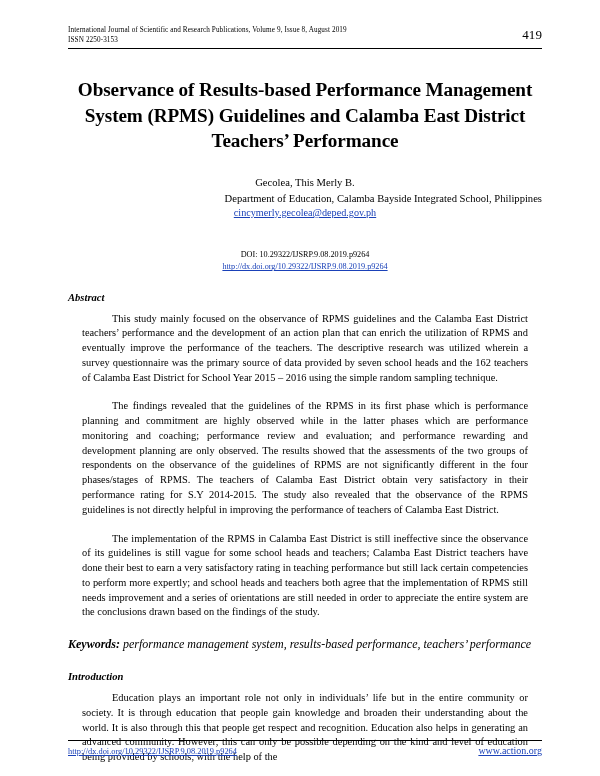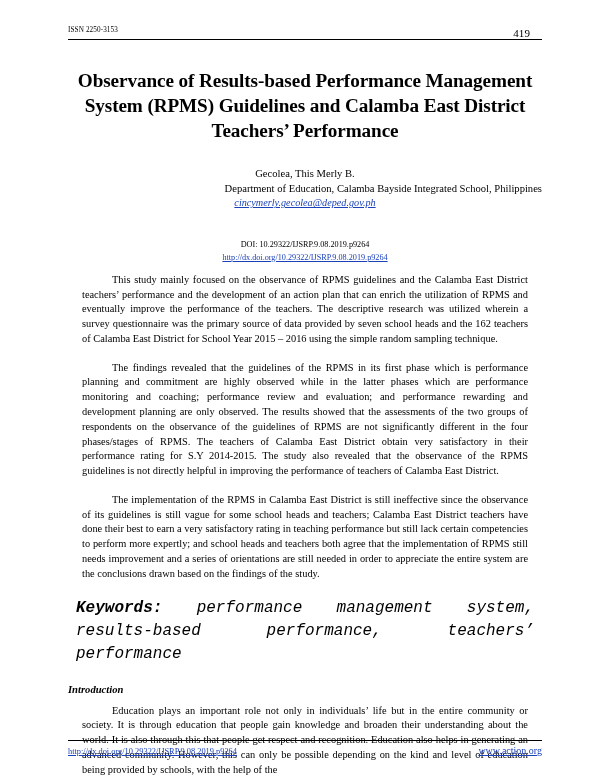--- a/index.html
+++ b/index.html
@@ -28,23 +28,23 @@
     font-size: 7.2px;
     line-height: 1.35;
     letter-spacing: 0.1px;
     padding-bottom: 2px;
   }
   .running-head .rh-line {
     white-space: nowrap;
   }
   .running-head .rh-page {
     position: absolute;
-    right: 12px;
+    right: 0;
     top: 0;
-    font-size: 11px;
+    font-size: 13px;
   }
   .rule {
     border-bottom: 0.8px solid #000;
     margin-top: 1px;
     margin-bottom: 0;
     width: 100%;
   }
 
   
   .title {
@@ -68,21 +68,20 @@
     text-align: right;
     font-size: 10.6px;
     line-height: 1.45;
   }
   .email {
     text-align: center;
     font-size: 10.2px;
     color: #1a41b8;
     text-decoration: underline;
     line-height: 1.45;
-    font-style: italic;
   }
 
   
   .doi {
     text-align: center;
     font-size: 8.2px;
     margin-top: 28px;
     line-height: 1.5;
   }
   .doi-link {
@@ -104,26 +103,25 @@
   p.body {
     font-size: 10.4px;
     line-height: 1.42;
     text-align: justify;
     text-indent: 30px;
     margin: 14px;
     margin-top: 9px;
     hyphens: auto;
   }
   .keywords {
-    font-size: 16px;
+    font-size: 12px;
     line-height: 1.42;
     text-align: justify;
-    margin: 8px;
+    margin: 0;
     margin-top: 16px;
-    font-family: Liberation Mono, monospace;
   }
   .keywords .kw-label {
     font-weight: bold;
     font-style: italic;
   }
   .keywords .kw-text {
     font-style: italic;
   }
 
   
@@ -152,34 +150,36 @@
     color: #1a41b8;
     text-decoration: underline;
   }
 </style>
 </head>
 <body>
 
 <div class="page">
 
   <div class="running-head">
+    <div class="rh-line">International Journal of Scientific and Research Publications, Volume 9, Issue 8, August 2019</div>
     <div class="rh-line">ISSN 2250-3153</div>
     <div class="rh-page">419</div>
   </div>
   <div class="rule"></div>
 
   <h1 class="title">Observance of Results-based Performance Management System (RPMS) Guidelines and Calamba East District Teachers’ Performance</h1>
 
   <div class="authors">Gecolea, This Merly B.</div>
   <div class="affiliation">Department of Education, Calamba Bayside Integrated School, Philippines</div>
   <div class="email">cincymerly.gecolea@deped.gov.ph</div>
 
   <div class="doi">DOI: 10.29322/IJSRP.9.08.2019.p9264</div>
   <div class="doi-link">http://dx.doi.org/10.29322/IJSRP.9.08.2019.p9264</div>
 
+  <div class="section-head">Abstract</div>
   <p class="body">This study mainly focused on the observance of RPMS guidelines and the Calamba East District teachers’ performance and the development of an action plan that can enrich the utilization of RPMS and eventually improve the performance of the teachers. The descriptive research was utilized wherein a survey questionnaire was the primary source of data provided by seven school heads and the 162 teachers of Calamba East District for School Year 2015 – 2016 using the simple random sampling technique.</p>
   <p class="body">The findings revealed that the guidelines of the RPMS in its first phase which is performance planning and commitment are highly observed while in the latter phases which are performance monitoring and coaching; performance review and evaluation; and performance rewarding and development planning are only observed. The results showed that the assessments of the two groups of respondents on the observance of the guidelines of RPMS are not significantly different in the four phases/stages of RPMS. The teachers of Calamba East District obtain very satisfactory in their performance rating for S.Y 2014-2015. The study also revealed that the observance of the RPMS guidelines is not directly helpful in improving the performance of teachers of Calamba East District.</p>
   <p class="body">The implementation of the RPMS in Calamba East District is still ineffective since the observance of its guidelines is still vague for some school heads and teachers; Calamba East District teachers have done their best to earn a very satisfactory rating in teaching performance but still lack certain competencies to perform more expertly; and school heads and teachers both agree that the implementation of RPMS still needs improvement and a series of orientations are still needed in order to appreciate the entire system are the conclusions drawn based on the findings of the study.</p>
 
   <p class="keywords"><span class="kw-label">Keywords:</span><span class="kw-text"> performance management system, results-based performance, teachers’ performance</span></p>
 
   <div class="section-head">Introduction</div>
   <p class="body">Education plays an important role not only in individuals’ life but in the entire community or society. It is through education that people gain knowledge and broaden their understanding about the world. It is also through this that people get respect and recognition. Education also helps in generating an advanced community. However, this can only be possible depending on the kind and level of education being provided by schools, with the help of the</p>
 
   <div class="footer">

